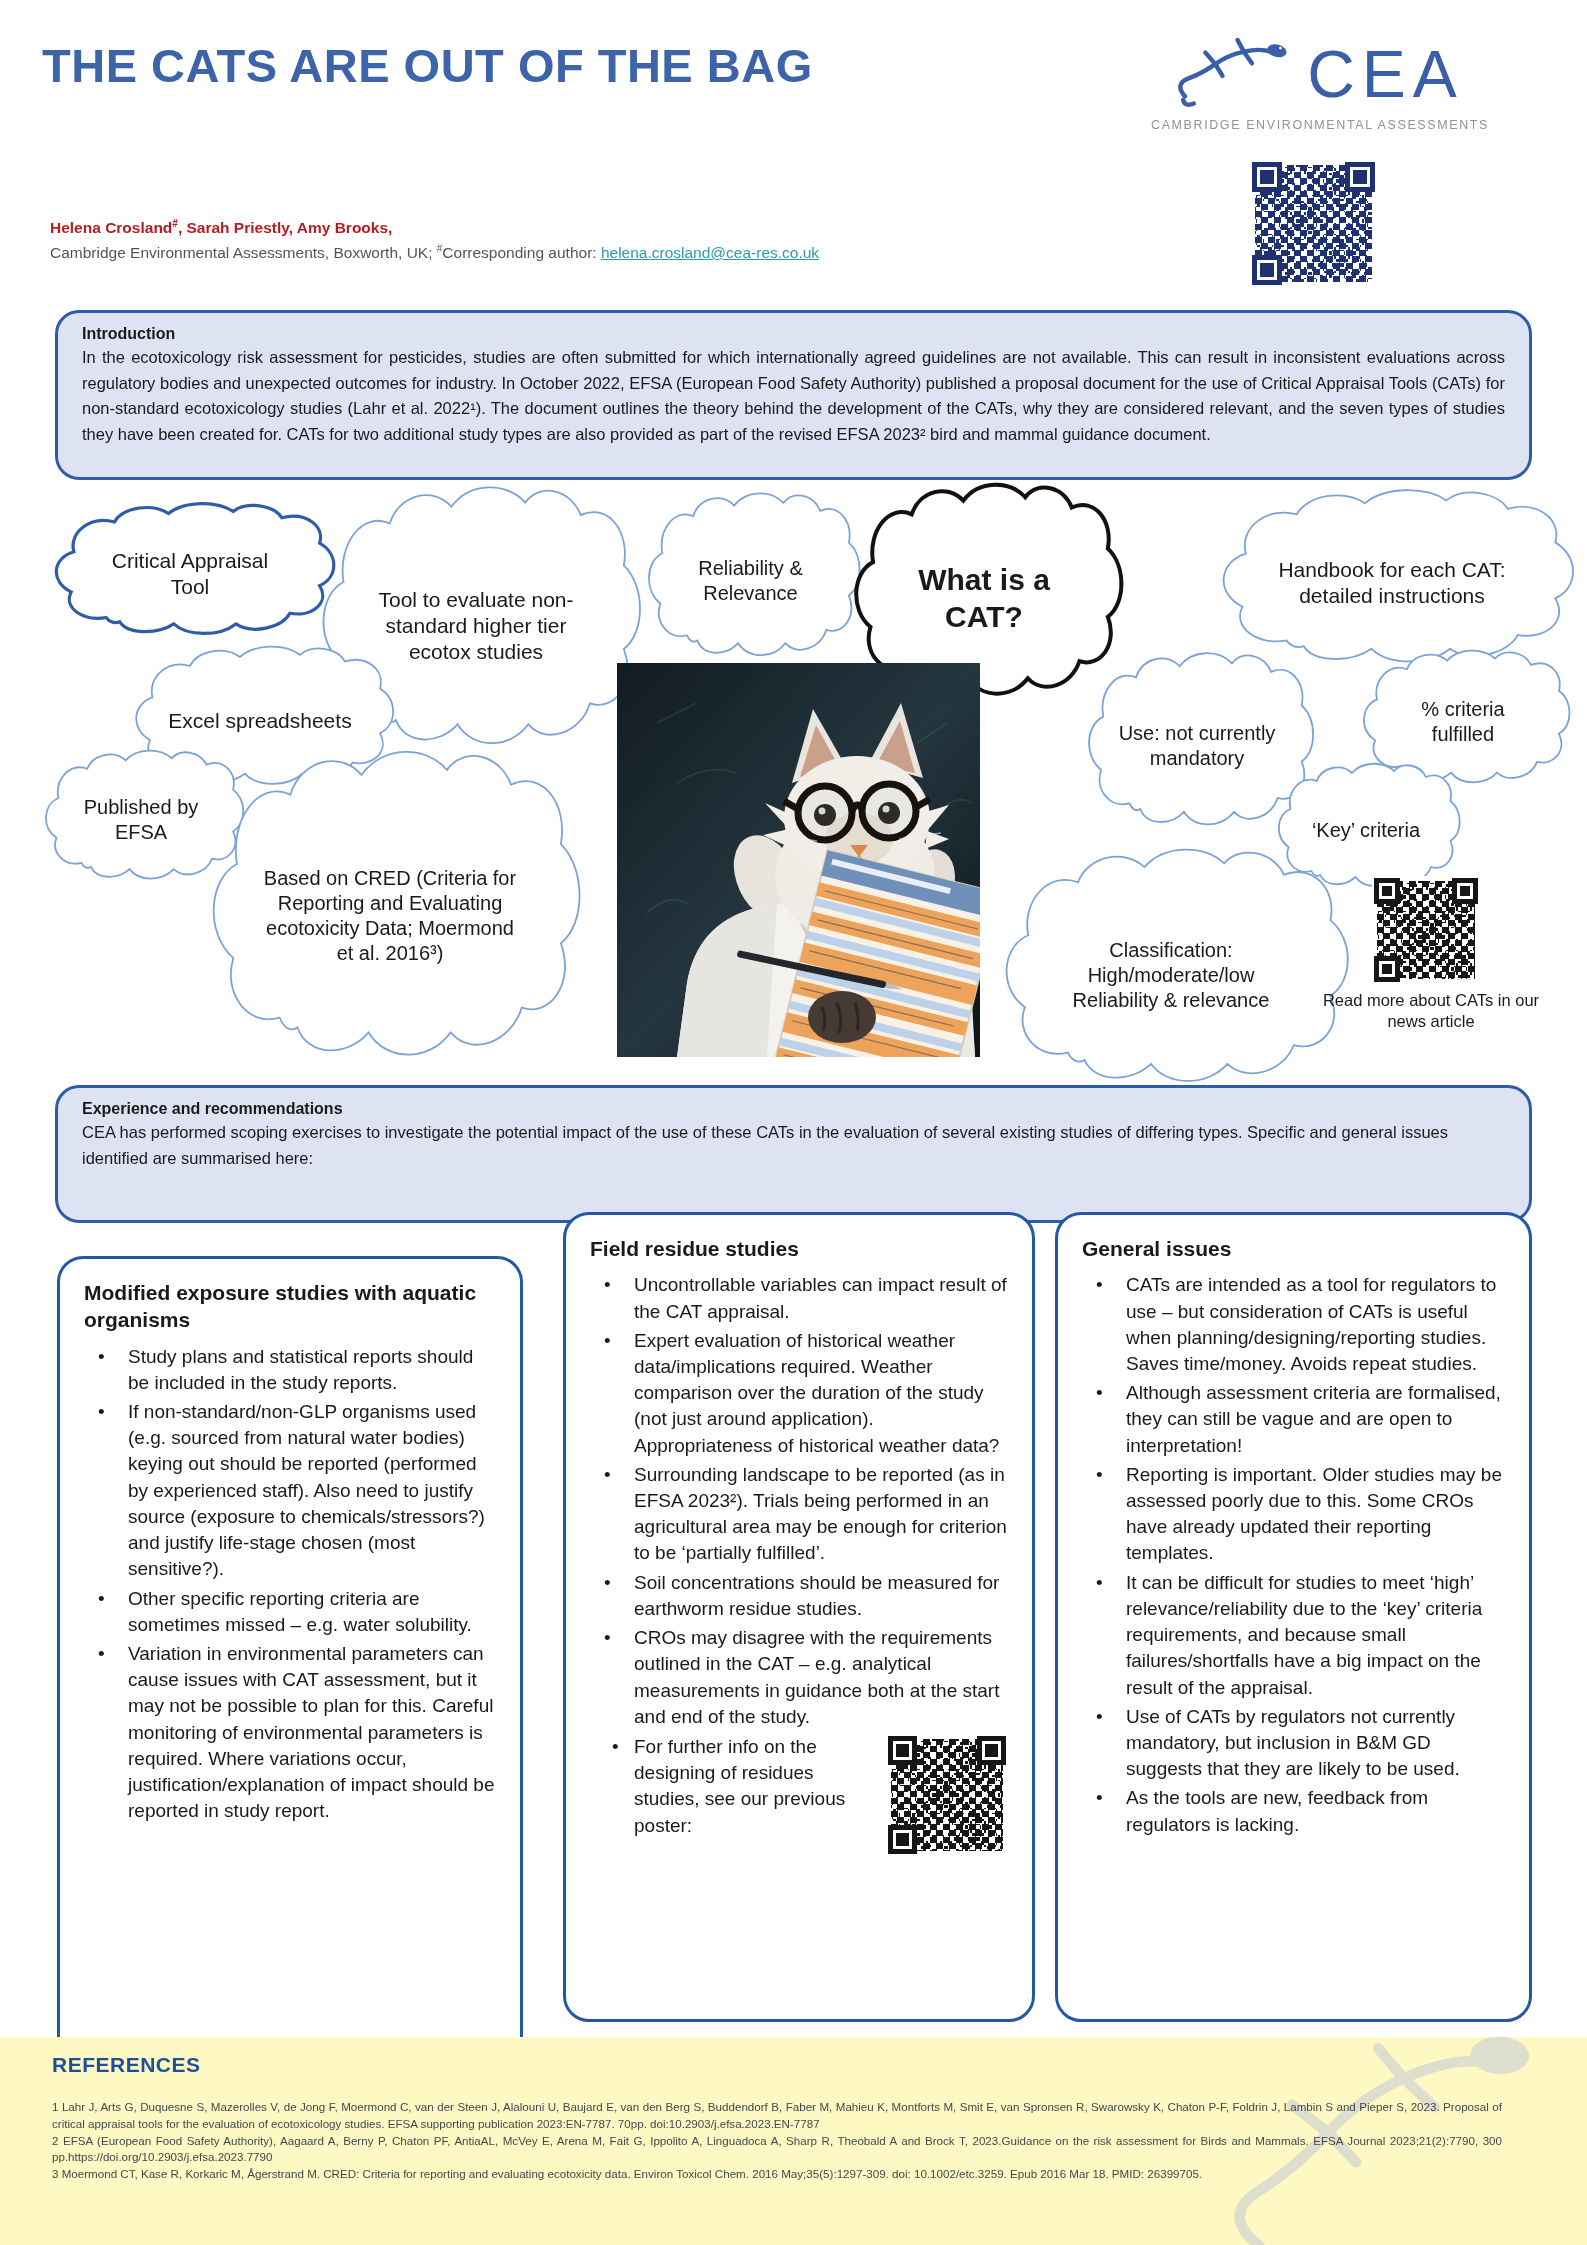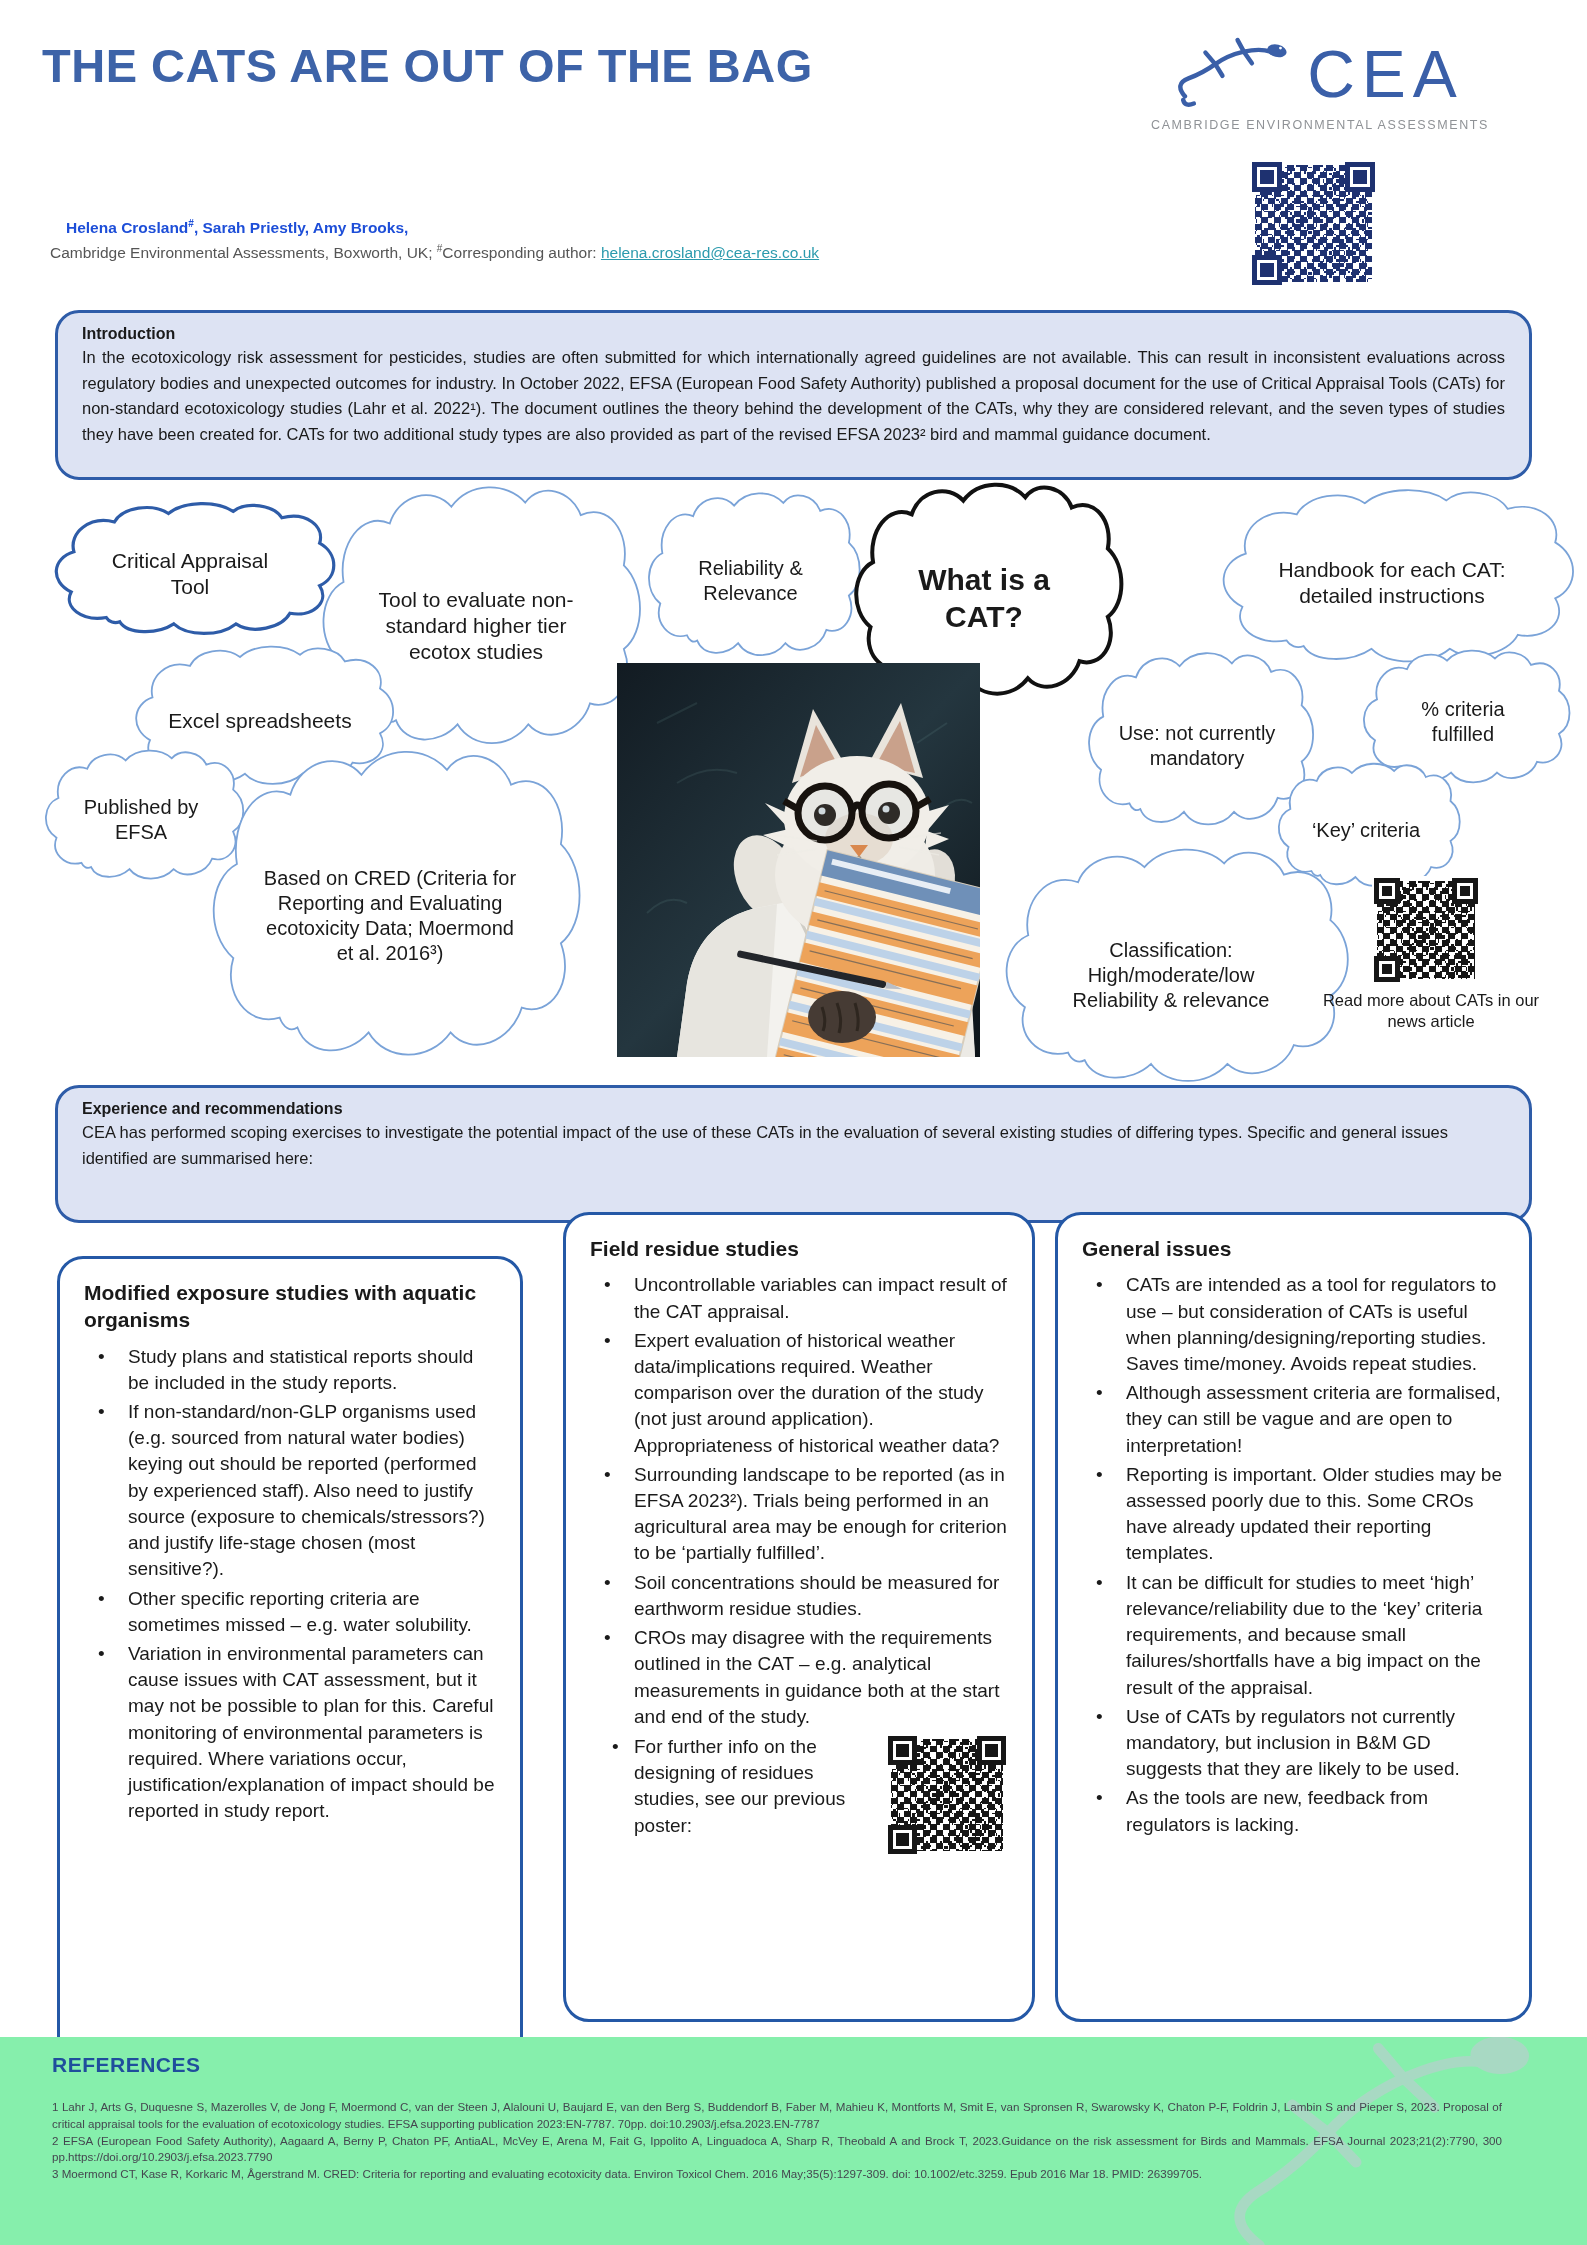--- a/index.html
+++ b/index.html
@@ -1,21 +1,21 @@
 <!DOCTYPE html>
 <html><head>
 <meta charset="utf-8">
 <style>
   html,body{margin:0;padding:0;background:#fff;}
   .poster{position:relative;width:1587px;height:2245px;background:#fff;overflow:hidden;
           font-family:"Liberation Sans","DejaVu Sans",sans-serif;color:#1a1a1a;}
   
   .title{position:absolute;left:42px;top:38px;font-size:47px;font-weight:bold;color:#3d63a8;letter-spacing:.5px;}
   .subtitle{position:absolute;left:42px;top:100px;font-size:32px;color:#595959;}
-  .authors{position:absolute;left:50px;top:218px;font-size:15.5px;font-weight:bold;color:#1d4ed8;margin-left:16px;}
+  .authors{position:absolute;left:50px;top:218px;font-size:15.5px;font-weight:bold;color:#b91c1c;}
   .authors sup{font-size:10px;}
   .affiliation{position:absolute;left:50px;top:243px;font-size:15.5px;color:#555;}
   .affiliation sup{font-size:10px;}
   .affiliation a{color:#2b9aad;text-decoration:underline;}
   .logo{position:absolute;left:1145px;top:32px;width:350px;text-align:center;}
   .logo-row{display:flex;align-items:center;justify-content:center;gap:6px;}
   .logo-acronym{font-size:66px;color:#3a5fa8;letter-spacing:7px;font-weight:400;}
   .logo-name{margin-top:2px;font-size:12.5px;letter-spacing:1.6px;color:#8f9296;}
   
   .qr{position:absolute;background:#fff;}
@@ -45,21 +45,21 @@
   .col-box h3{margin:0 0 10px 0;font-size:21px;line-height:1.3;}
   .col-box ul{margin:0;padding:0;list-style:none;}
   .col-box li{position:relative;padding-left:44px;font-size:19px;line-height:1.38;margin-bottom:3px;}
   .col-box li:before{content:"\2022";position:absolute;left:14px;}
   .qr-bullet-row{display:flex;align-items:flex-start;gap:10px;margin-top:4px;}
   .qr-bullet-row .btext{position:relative;padding-left:44px;font-size:19px;line-height:1.38;flex:1;}
   .qr-bullet-row .btext:before{content:"\2022";position:absolute;left:22px;}
   
   .news-caption{position:absolute;left:1322px;top:990px;width:218px;text-align:center;font-size:16.5px;line-height:1.3;}
   
-  .refs{position:absolute;left:0;top:2037px;width:1587px;height:208px;background:#86efac;overflow:hidden;}
+  .refs{position:absolute;left:0;top:2037px;width:1587px;height:208px;background:#fef9c3;overflow:hidden;}
   .refs h4{position:absolute;left:52px;top:16px;margin:0;font-size:21px;color:#1f4e9c;letter-spacing:.5px;}
   .refs .ref-list{position:absolute;left:52px;top:62px;width:1450px;}
   .refs .ref-item{font-size:11.6px;line-height:1.45;color:#44464f;text-align:justify;}
   .refs .wm{position:absolute;right:-30px;top:-10px;opacity:.55;}
   .cat-wrap{position:absolute;left:617px;top:663px;width:363px;height:394px;}
   .cat-wrap svg{width:100%;height:100%;display:block;}
 </style>
 </head>
 <body>
 

